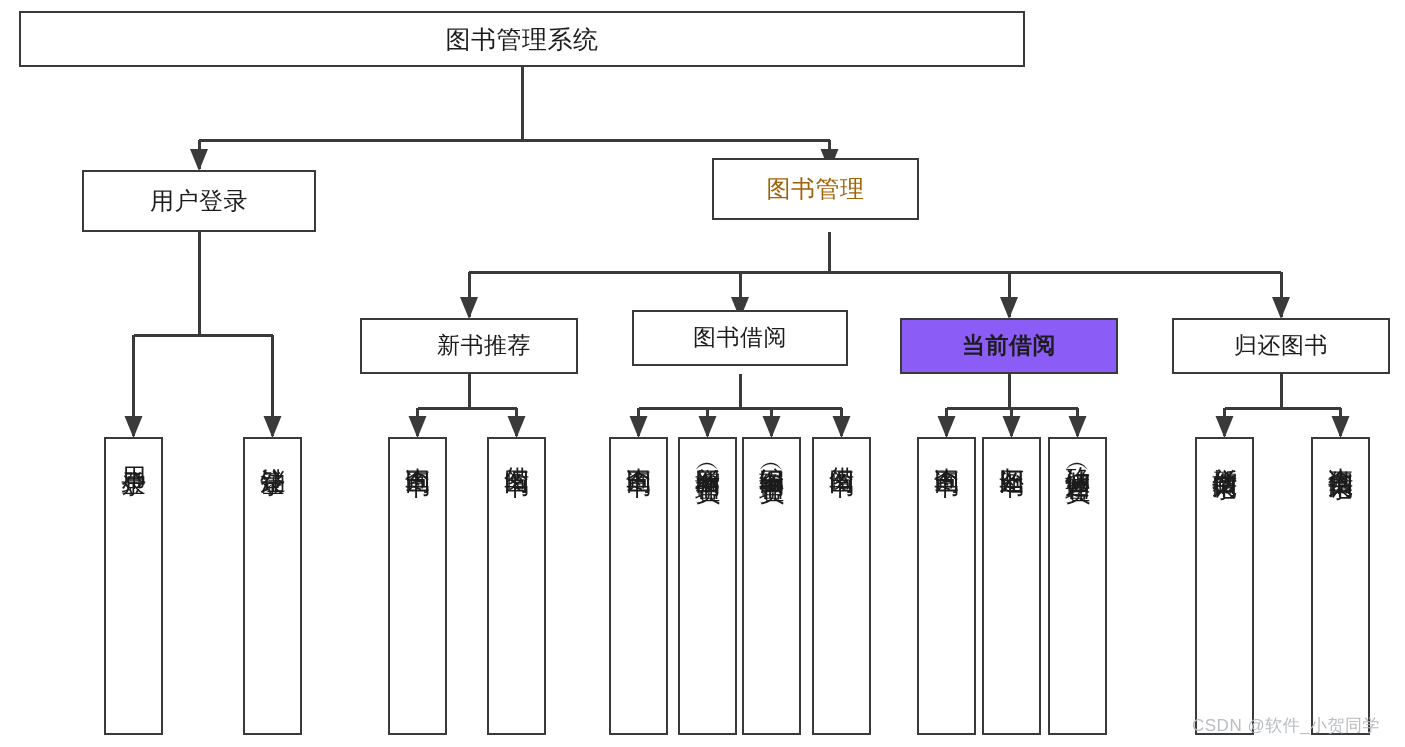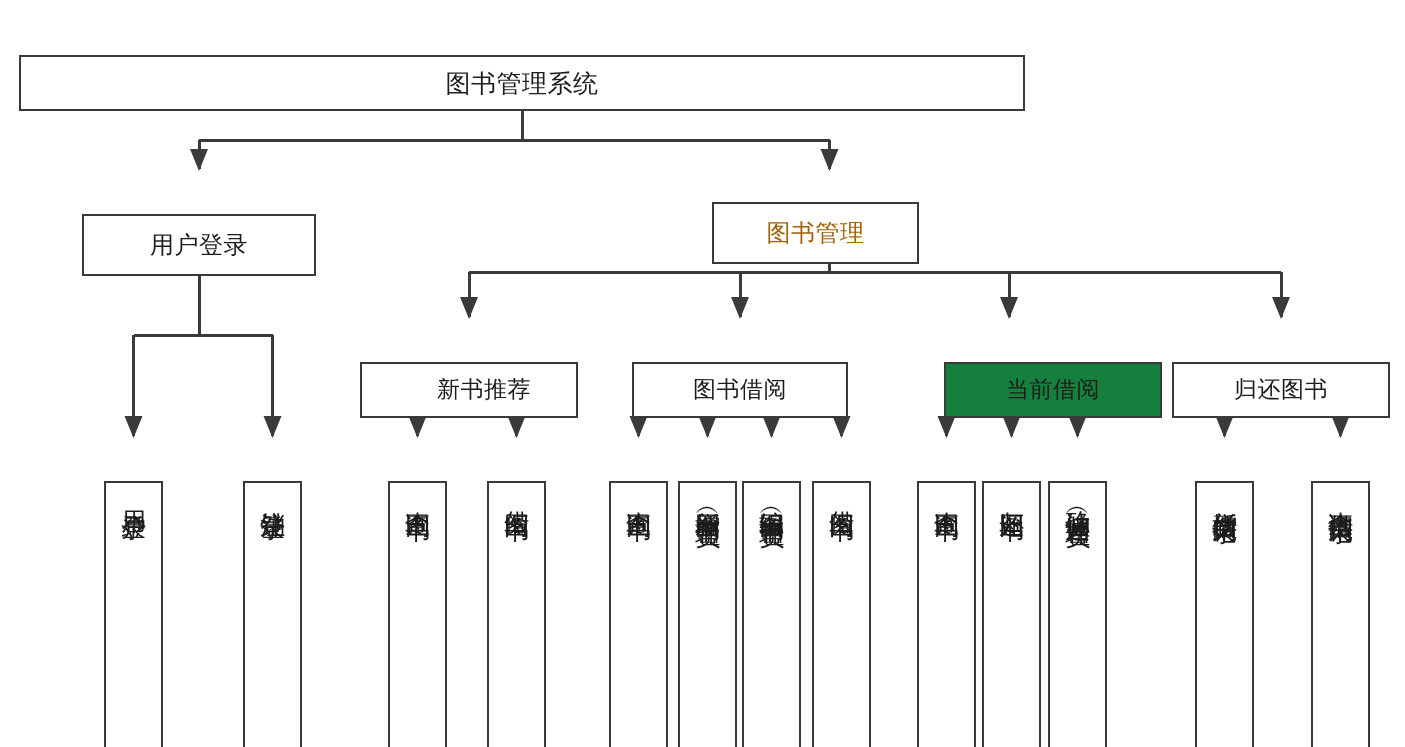--- a/index.html
+++ b/index.html
@@ -30,21 +30,20 @@
   .node {
     position: absolute;
     box-sizing: border-box;
     background: #ffffff;
     border: 2px solid #3a3a3a;
     display: flex;
     align-items: center;
     justify-content: center;
     text-align: right;
     color: #1c1c1c;
-    margin-top: 44px;
   }
   .node .label {
     display: block;
     line-height: 1.12;
     letter-spacing: 0.5px;
   }
   .node.root { font-size: 25px; }
   .node.level2 { font-size: 24px; }
   .node.level3 { font-size: 23px; }
 
@@ -138,24 +137,24 @@
       </div>
       <div class="node level2" style="left: 82px; top: 170px; width: 234px; height: 62px; border-color: rgb(58, 58, 58); background: rgb(255, 255, 255); color: rgb(28, 28, 28);">
         <span class="label">用户登录</span>
       </div>
       <div class="node level2" style="left: 712px; top: 158px; width: 207px; height: 62px; border-color: rgb(58, 58, 58); background: rgb(255, 255, 255); color: #a16207;">
         <span class="label">图书管理</span>
       </div>
       <div class="node level3" style="left: 360px; top: 318px; width: 218px; height: 56px; border-color: rgb(58, 58, 58); background: rgb(255, 255, 255); color: rgb(28, 28, 28); padding-left: 30px;">
         <span class="label">新书推荐</span>
       </div>
-      <div class="node level3" style="left: 632px; top: 318px; width: 216px; height: 56px; border-color: rgb(58, 58, 58); background: rgb(255, 255, 255); color: rgb(28, 28, 28);">
+      <div class="node level3" style="left: 632px; top: 310px; width: 216px; height: 56px; border-color: rgb(58, 58, 58); background: rgb(255, 255, 255); color: rgb(28, 28, 28);">
         <span class="label">图书借阅</span>
       </div>
-      <div class="node level3" style="left: 944px; top: 318px; width: 218px; height: 56px; border-color: rgb(58, 58, 58); background: #15803d; color: rgb(28, 28, 28);">
+      <div class="node level3" style="left: 900px; top: 318px; width: 218px; height: 56px; border-color: rgb(58, 58, 58); background: #8b5cf6; color: rgb(28, 28, 28); font-weight: bold;">
         <span class="label">当前借阅</span>
       </div>
       <div class="node level3" style="left: 1172px; top: 318px; width: 218px; height: 56px; border-color: rgb(58, 58, 58); background: rgb(255, 255, 255); color: rgb(28, 28, 28);">
         <span class="label">归还图书</span>
       </div>
       <div class="node leaf" style="left: 104px; top: 437px; width: 59px; height: 298px; border-color: rgb(58, 58, 58); background: rgb(255, 255, 255); color: rgb(28, 28, 28);">
         <span class="label">用户登录</span>
       </div>
       <div class="node leaf" style="left: 243px; top: 437px; width: 59px; height: 298px; border-color: rgb(58, 58, 58); background: rgb(255, 255, 255); color: rgb(28, 28, 28);">
         <span class="label">注销登录</span>
@@ -188,14 +187,15 @@
         <span class="label">确认归还（管理员）</span>
       </div>
       <div class="node leaf" style="left: 1195px; top: 437px; width: 59px; height: 298px; border-color: rgb(58, 58, 58); background: rgb(255, 255, 255); color: rgb(28, 28, 28);">
         <span class="label">新增借阅记录</span>
       </div>
       <div class="node leaf" style="left: 1311px; top: 437px; width: 59px; height: 298px; border-color: rgb(58, 58, 58); background: rgb(255, 255, 255); color: rgb(28, 28, 28);">
         <span class="label">查询借阅记录</span>
       </div>
     </div>
 
+  <div class="watermark">CSDN @软件_小贺同学</div>
 
 </div>
 
 </body></html>

